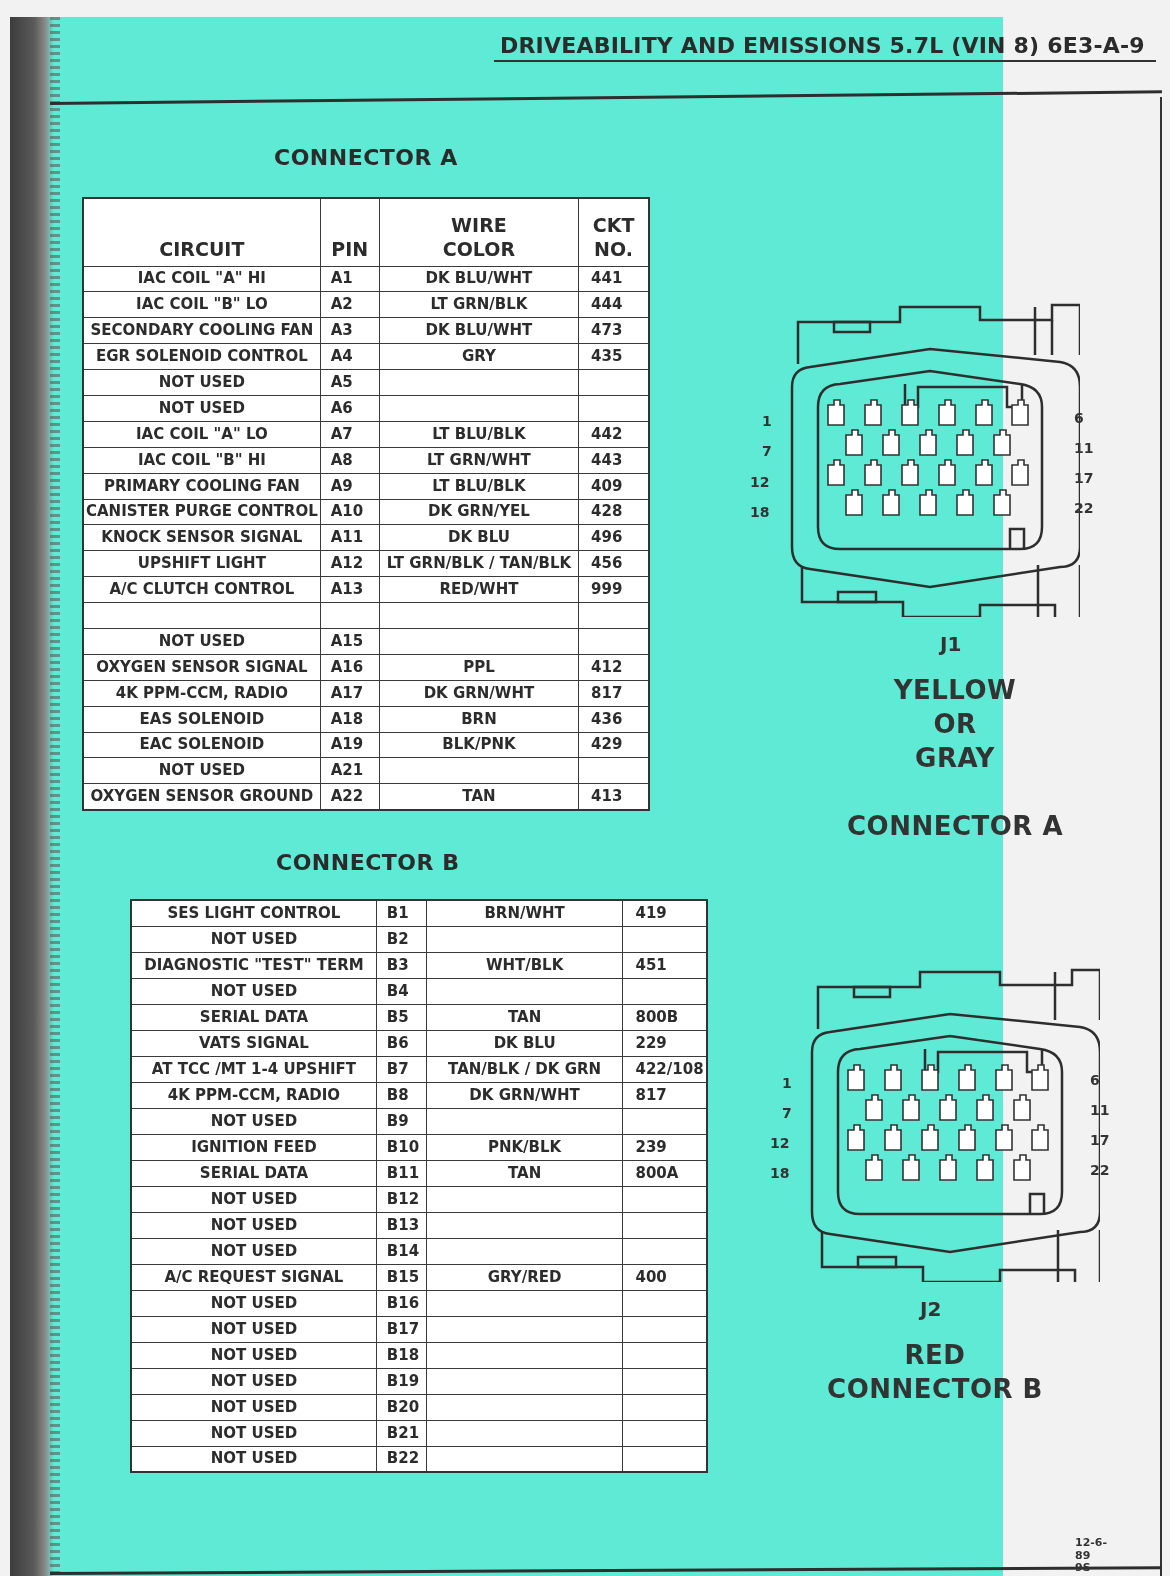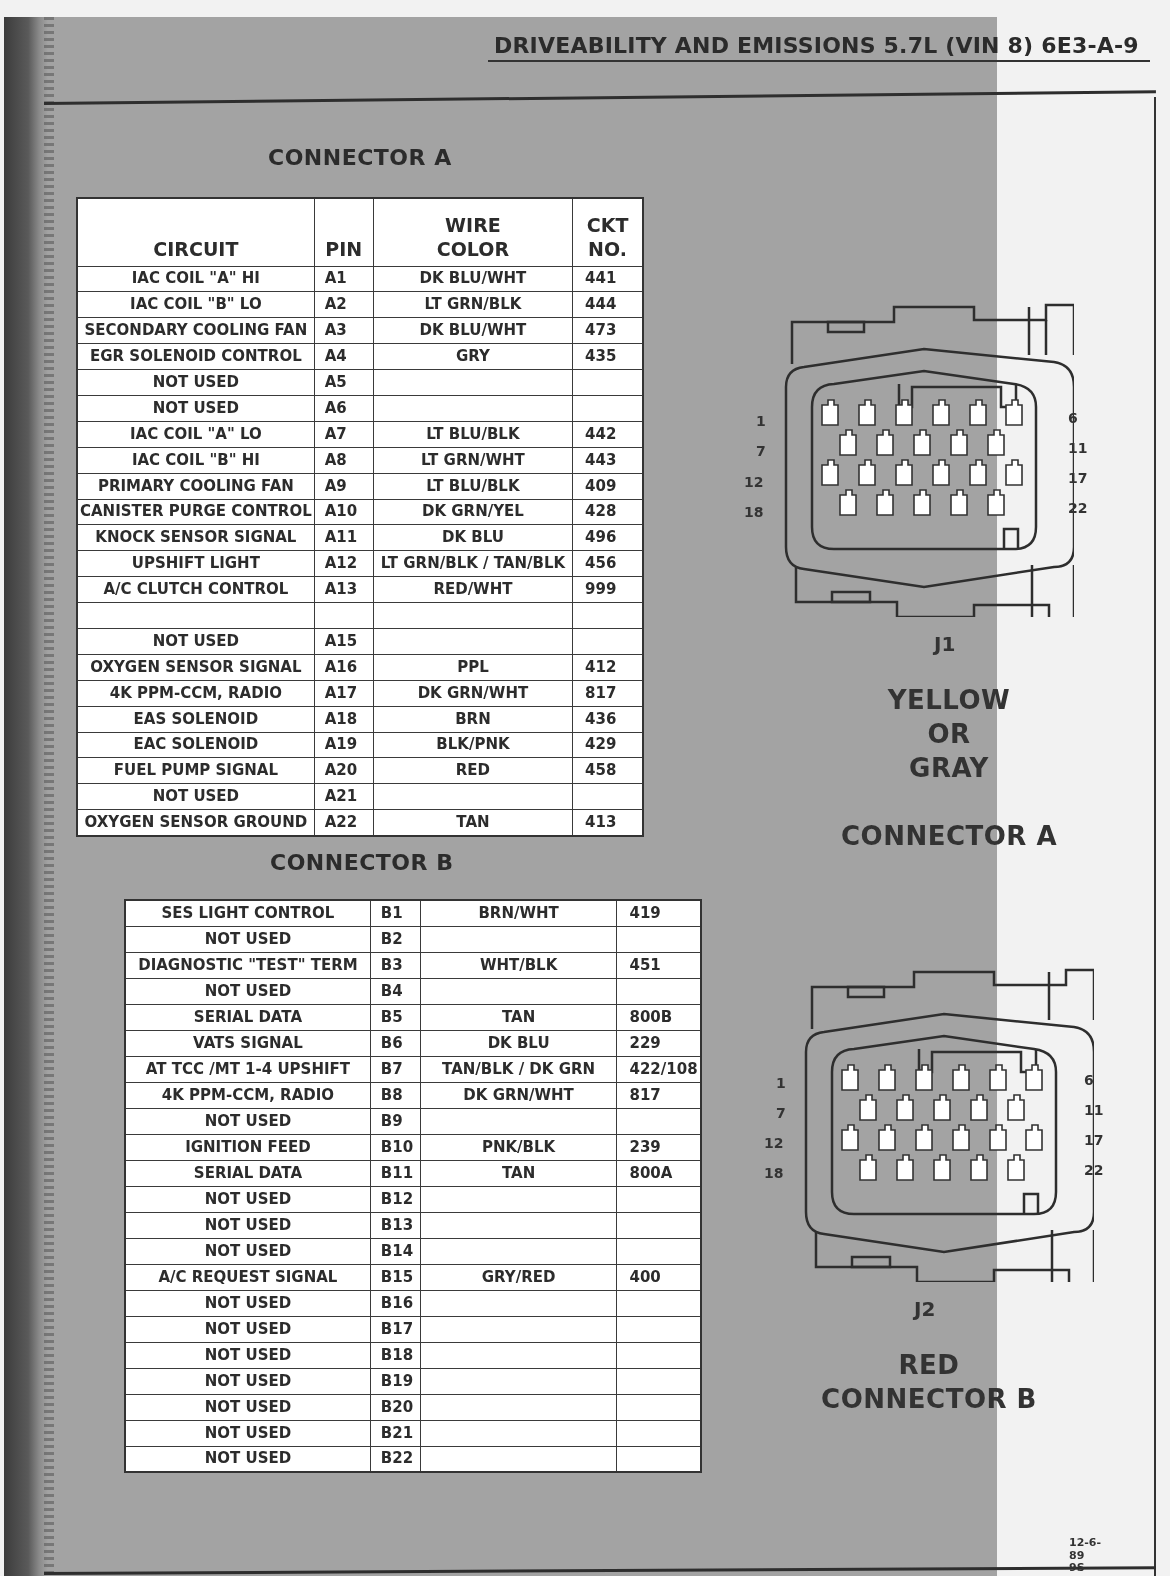--- a/index.html
+++ b/index.html
@@ -1,21 +1,21 @@
 <!DOCTYPE html>
 <html><head>
   <meta charset="utf-8">
   <style>
     * { box-sizing: border-box; margin: 0; padding: 0; }
     html, body { width: 1170px; height: 1576px; overflow: hidden; background: #f2f2f2; }
     body { font-family: "DejaVu Sans", sans-serif; color: #2a2a2a; position: relative; }
 
     .page {
-      position: absolute; left: 4px; top: 17px; width: 993px; height: 1559px;
-      background: #a3a3a3;
+      position: absolute; left: 10px; top: 17px; width: 993px; height: 1559px;
+      background: #5eead4;
     }
     .binding {
       position: absolute; left: 0; top: 0; width: 44px; height: 100%;
       background: linear-gradient(90deg, #3c3c3c 0%, #5a5a5a 55%, #8a8a8a 80%, rgba(200,200,200,0) 100%);
     }
     .binding::after {
       content: ""; position: absolute; right: -6px; top: 0; width: 10px; height: 100%;
       background: repeating-linear-gradient(180deg, rgba(90,90,90,.6) 0 3px, rgba(255,255,255,0) 3px 7px);
     }
 
@@ -55,21 +55,21 @@
     td.pin { text-align: left !important; padding-left: 10px !important; }
     td.ckt { text-align: left !important; padding-left: 12px !important; }
 
     .connector { position: absolute; }
     .connector svg { display: block; }
     .pin-label { position: absolute; font-size: 14px; font-weight: bold; color: #333; }
     .j-label { position: absolute; font-size: 20px; font-weight: bold; color: #333; }
 
     .color-label {
       position: absolute; font-size: 26px; font-weight: bold; color: #333; text-align: center;
-      line-height: 1.3; letter-spacing: 0.5px; margin-top: 10px;
+      line-height: 1.3; letter-spacing: 0.5px;
     }
 
     .footer-code {
       position: absolute; left: 1065px; top: 1520px; font-size: 11px; font-weight: bold; line-height: 1.15; color: #333;
     }
   </style>
 </head>
 <body>
 
 <div class="page">
@@ -204,26 +204,20 @@
           <td>EAS SOLENOID</td>
           <td class="pin">A18</td>
           <td>BRN</td>
           <td class="ckt">436</td>
         </tr>
         <tr>
           <td>EAC SOLENOID</td>
           <td class="pin">A19</td>
           <td>BLK/PNK</td>
           <td class="ckt">429</td>
-        </tr>
-        <tr>
-          <td>FUEL PUMP SIGNAL</td>
-          <td class="pin">A20</td>
-          <td>RED</td>
-          <td class="ckt">458</td>
         </tr>
         <tr>
           <td>NOT USED</td>
           <td class="pin">A21</td>
           <td></td>
           <td class="ckt"></td>
         </tr>
         <tr>
           <td>OXYGEN SENSOR GROUND</td>
           <td class="pin">A22</td>

